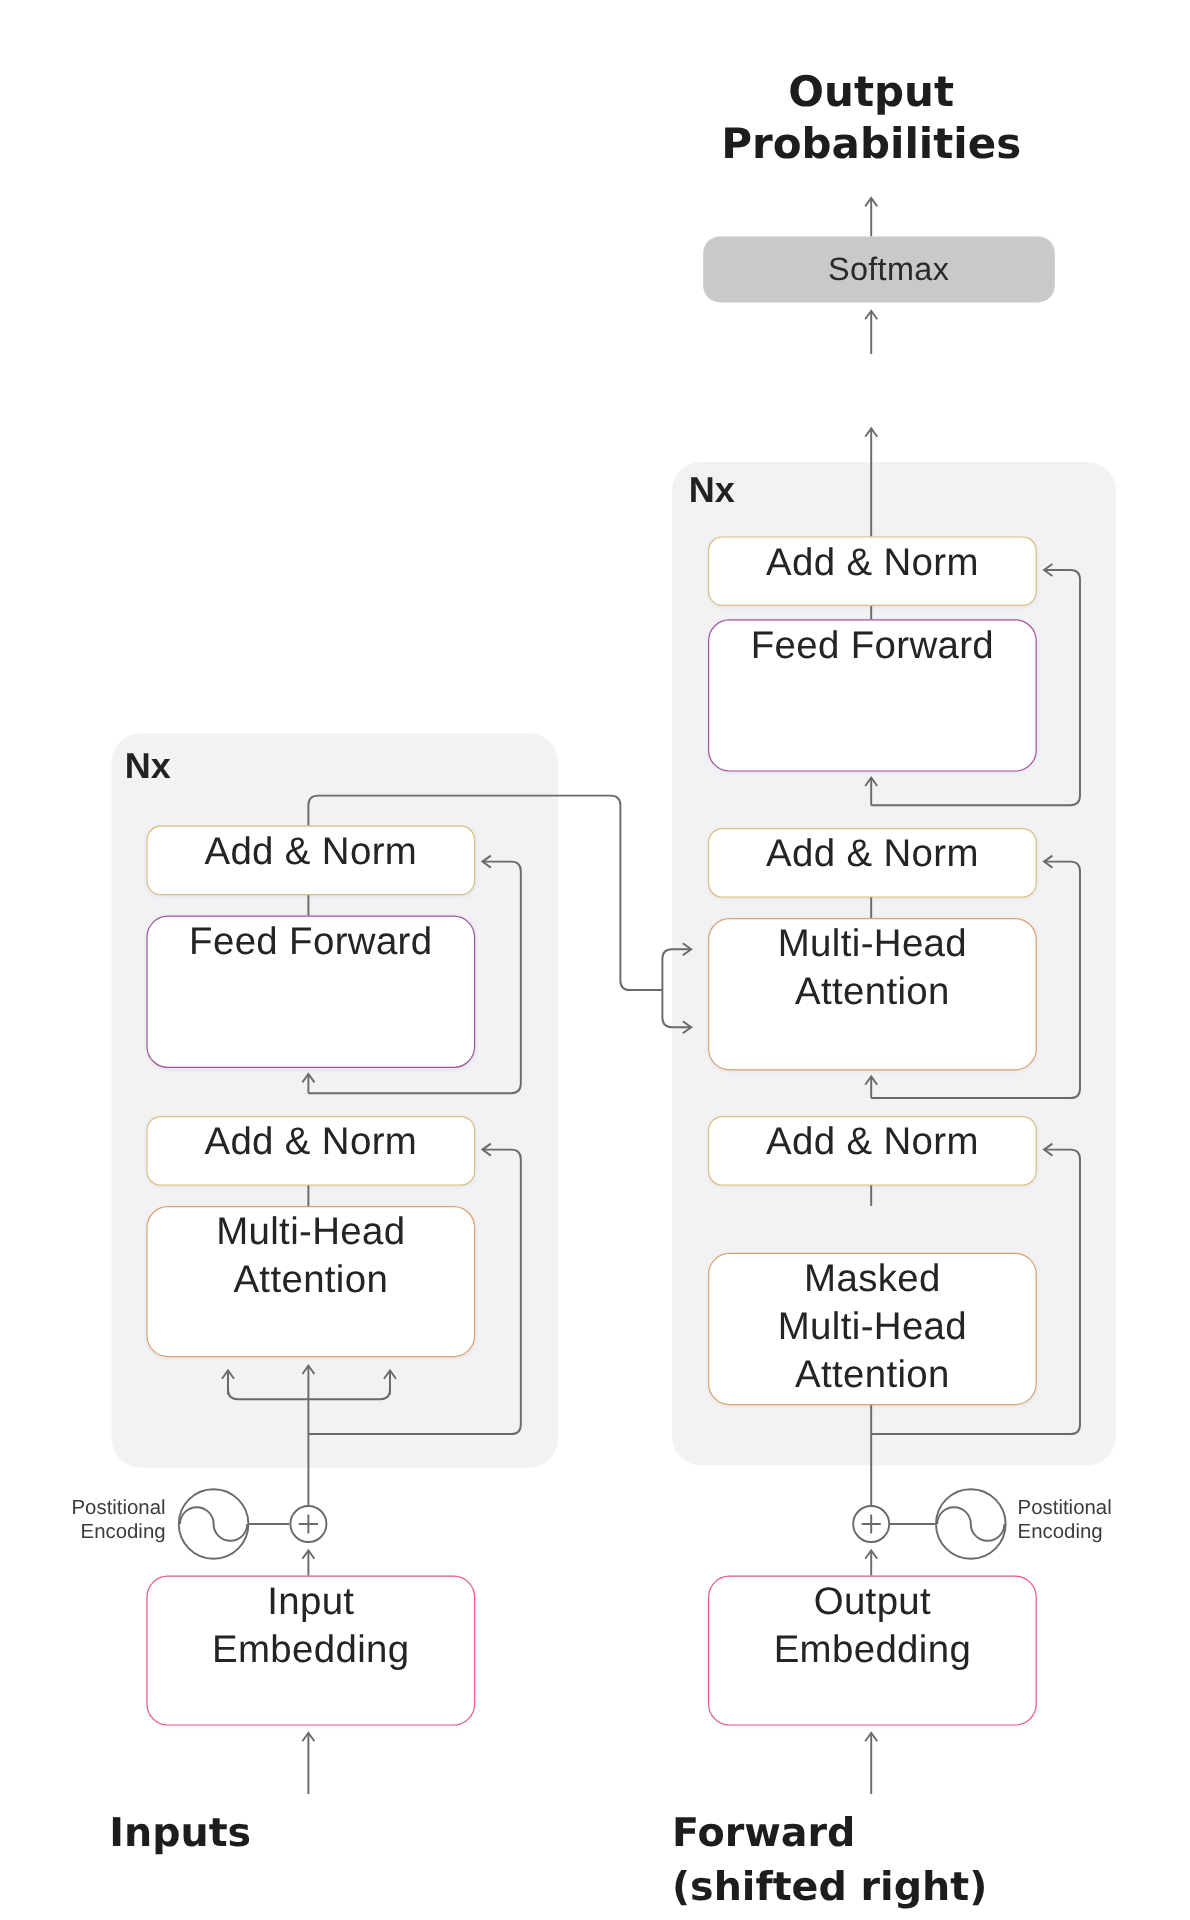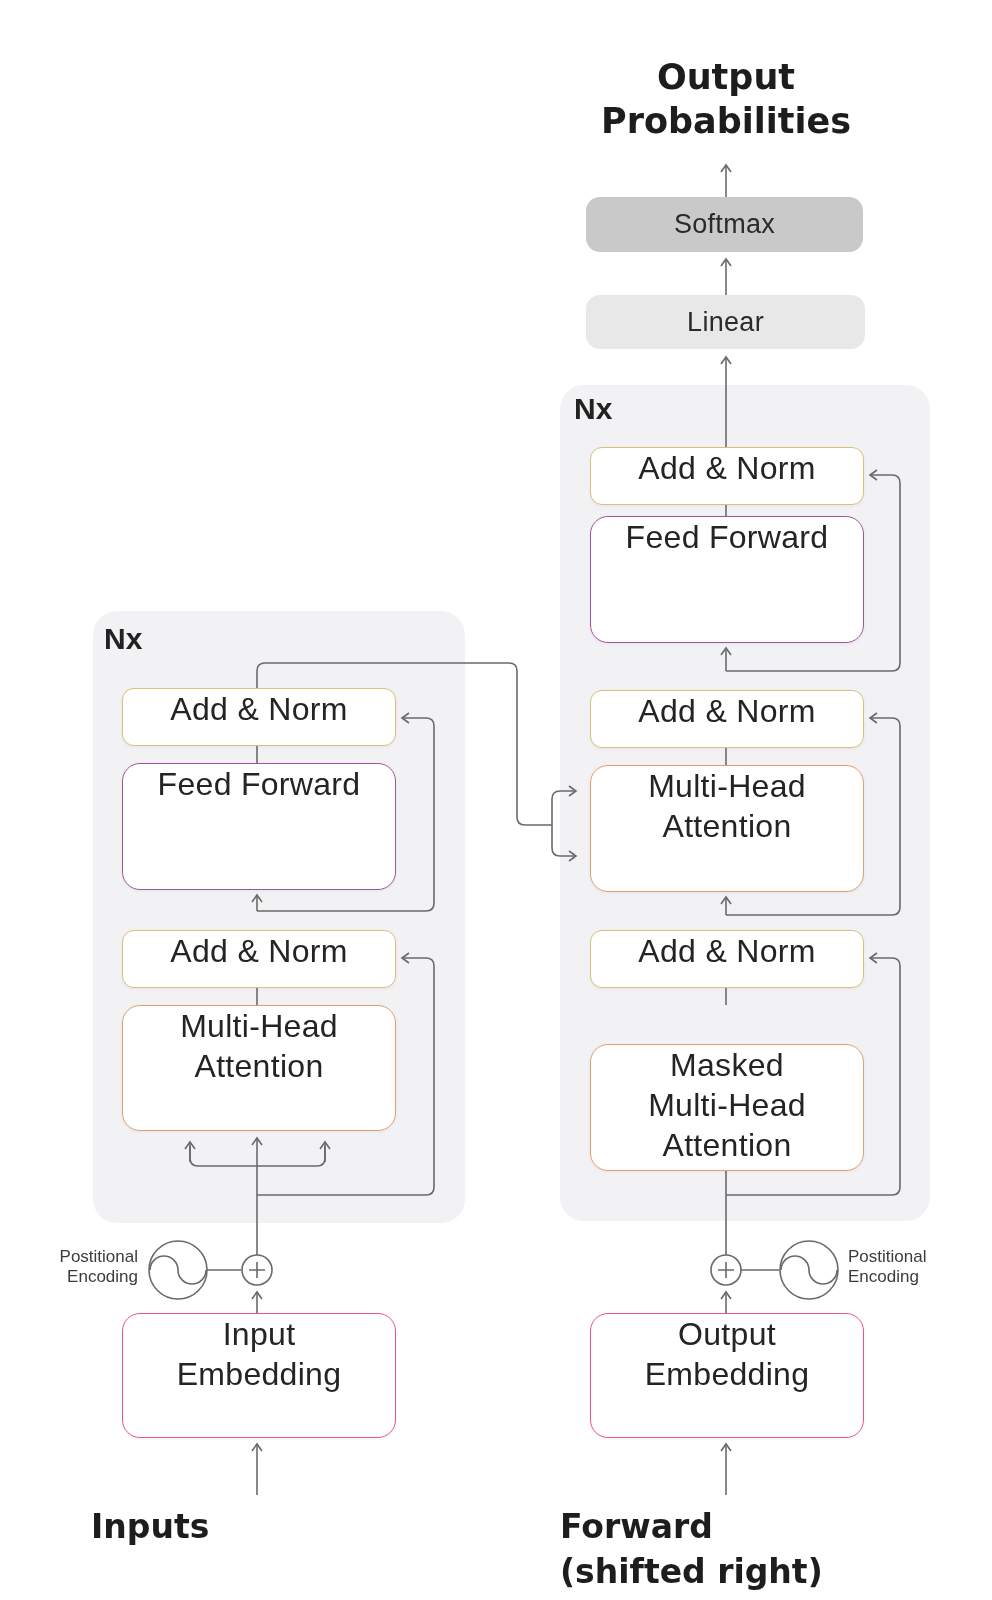--- a/index.html
+++ b/index.html
@@ -156,25 +156,22 @@
     <g>
       <circle class="icon-fill" cx="809" cy="1242" r="29"></circle>
       <path d="M781 1242 A14 14 0 0 1 809 1242 A14 14 0 0 0 837 1242"></path>
       <circle class="icon-fill" cx="726" cy="1242" r="15"></circle>
       <path d="M718 1242 H734 M726 1234 V1250"></path>
     </g>
   </svg>
 
   <div class="title" style="left:560px; top:28px; width:332px;">Output
 Probabilities</div>
-  <div class="gbox softmax" style="left:586px; top:169px; width:277px; height:55px;">
+  <div class="gbox softmax" style="left:586px; top:169px; width:277px; height:55px;padding-left:16px;">
     <span>Softmax</span>
-  </div>
-  <div class="gbox linear" style="left:586px; top:267px; width:279px; height:54px;">
-    <span>Linear</span>
   </div>
 
   <div class="nx" style="left:104px; top:594px;">Nx</div>
   <div class="nx" style="left:574px; top:364px;">Nx</div>
 
   <div class="box gold" style="left:122px; top:660px; width:272px; height:56px;">
     <span>Add &amp; Norm</span>
   </div>
   <div class="box purple" style="left:122px; top:735px; width:272px; height:125px;">
     <span>Feed Forward</span>

